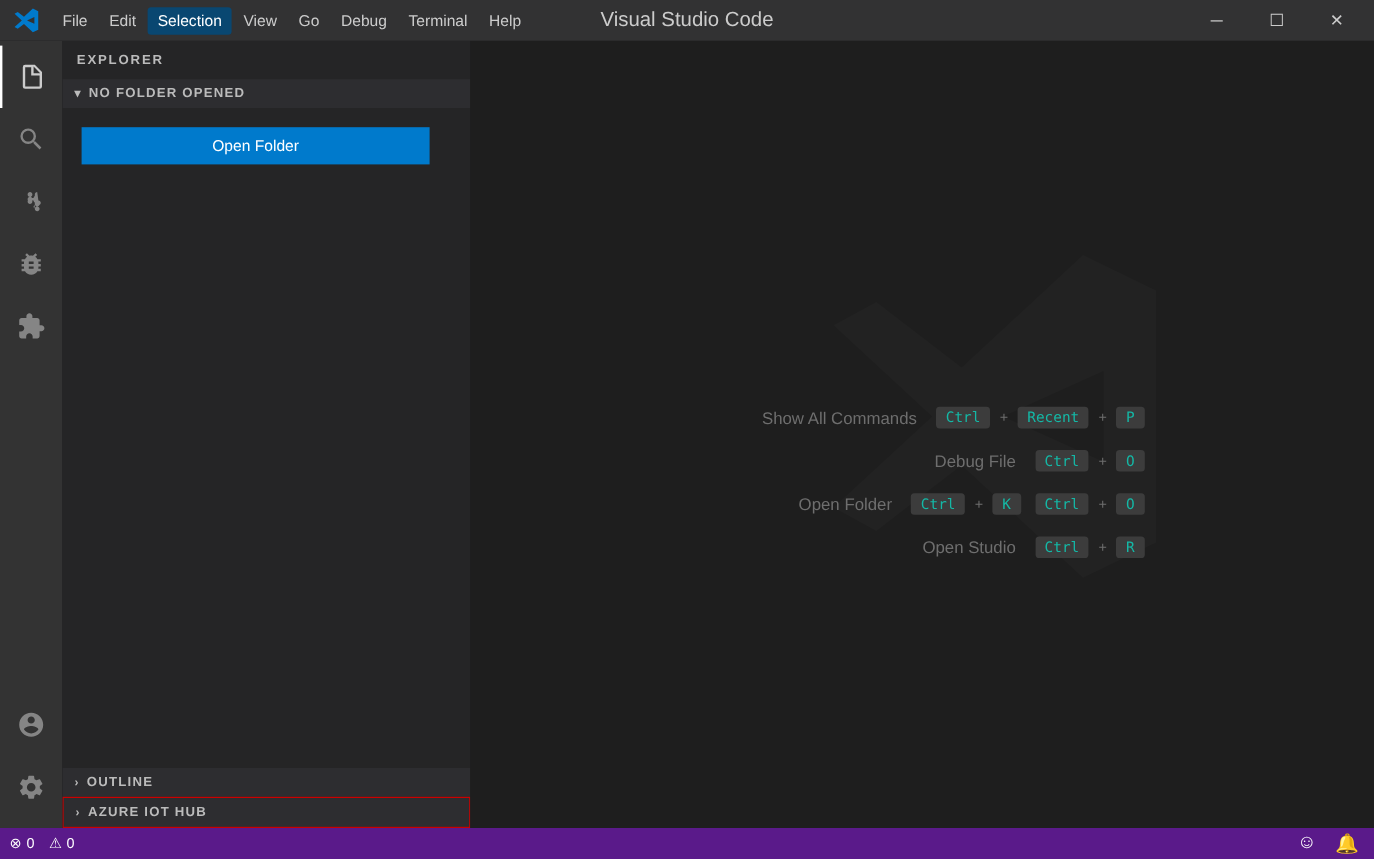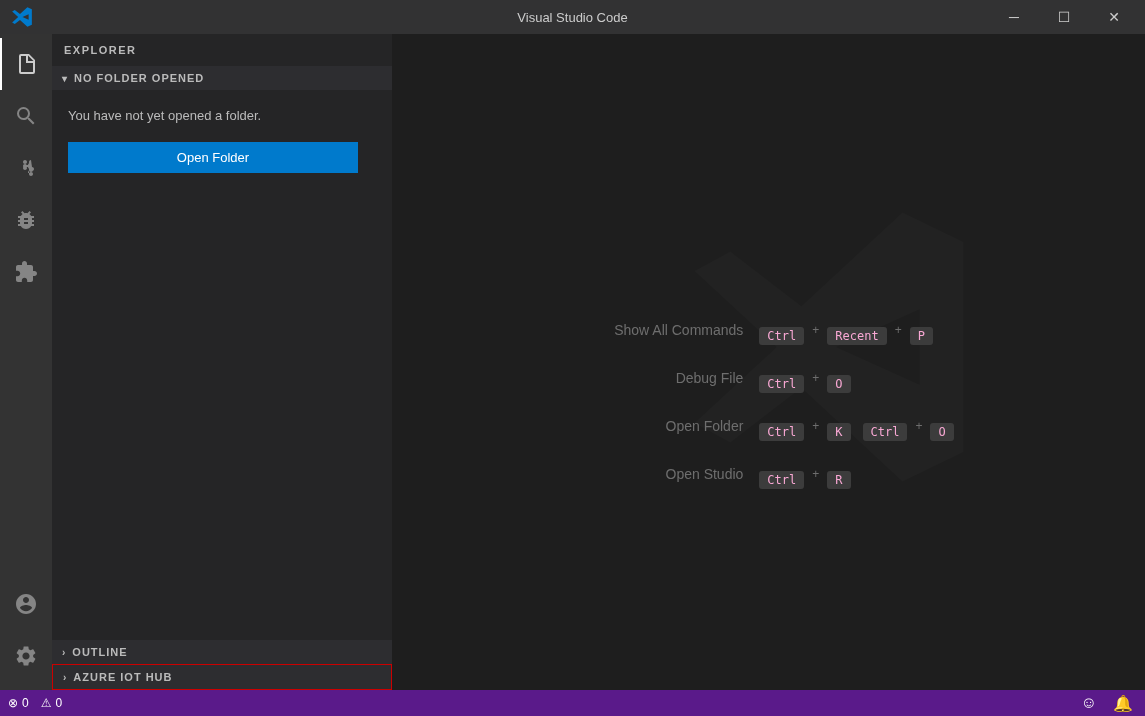--- a/index.html
+++ b/index.html
@@ -50,21 +50,21 @@
     }
     .menu-item.active {
       background: #094771;
       color: #ffffff;
     }
     .title-center {
       position: absolute;
       left: 50%;
       transform: translateX(-50%);
       color: #cccccc;
-      font-size: 13px;
+      font-size: 17px;
     }
     .title-bar-right {
       display: flex;
       align-items: center;
       gap: 4px;
     }
     .title-btn {
       width: 46px;
       height: 34px;
       display: flex;
@@ -217,39 +217,39 @@
       position: relative;
       z-index: 1;
       display: flex;
       flex-direction: column;
       gap: 18px;
       margin-top: 80px;
     }
     .shortcut-row {
       display: flex;
       align-items: center;
+      justify-content: flex-end;
       gap: 8px;
       color: #6e6e6e;
       font-size: 14px;
     }
     .shortcut-label {
       color: #6e6e6e;
       font-size: 14px;
       margin-right: 8px;
       min-width: 160px;
       text-align: right;
     }
     .kbd {
       background: #3c3c3c;
-      color: #f9a8d4;
+      color: #14b8a6;
       padding: 2px 8px;
       border-radius: 3px;
       font-size: 12px;
       font-family: monospace;
-      margin-top: 12px;
     }
     .kbd-sep {
       color: #6e6e6e;
       font-size: 12px;
     }
 
     
     .status-bar {
       height: 26px;
       background: #5a1a8a;
@@ -287,20 +287,30 @@
 </head>
 <body>
 
 <div class="title-bar">
   <div class="title-bar-left">
     <div class="vscode-logo">
       <svg width="22" height="22" viewBox="0 0 100 100">
         <path d="M74.5 5.2L40.8 36.4 17.1 18.2 5.2 24.7l27.4 25.3L5.2 75.3 17.1 81.8l23.7-18.2 33.7 31.2 20.3-9.8V15L74.5 5.2zm5.7 57.4L52.3 50l27.9-12.6v24.2z" fill="#007acc"></path>
       </svg>
     </div>
+    <div class="menu-bar">
+      <div class="menu-item">File</div>
+      <div class="menu-item">Edit</div>
+      <div class="menu-item active">Selection</div>
+      <div class="menu-item">View</div>
+      <div class="menu-item">Go</div>
+      <div class="menu-item">Debug</div>
+      <div class="menu-item">Terminal</div>
+      <div class="menu-item">Help</div>
+    </div>
   </div>
   <div class="title-center">Visual Studio Code</div>
   <div class="title-bar-right">
     <div class="title-btn">─</div>
     <div class="title-btn">☐</div>
     <div class="title-btn close">✕</div>
   </div>
 </div>
 
 <div class="main-area">
@@ -347,21 +357,20 @@
 
   <div class="sidebar">
     <div class="sidebar-title">EXPLORER</div>
 
     <div class="sidebar-section">
       <div class="sidebar-section-header">
         <span class="chevron">▾</span>
         <span>NO FOLDER OPENED</span>
       </div>
       <div class="no-folder-content">
-        <div class="no-folder-text">You have not yet opened a folder.</div>
         <button class="open-folder-btn">Open Folder</button>
       </div>
     </div>
 
     <div class="sidebar-bottom">
       <div class="sidebar-bottom-section">
         <span class="chevron">›</span>
         <span>OUTLINE</span>
       </div>
       <div class="sidebar-bottom-section azure-iot-section">

